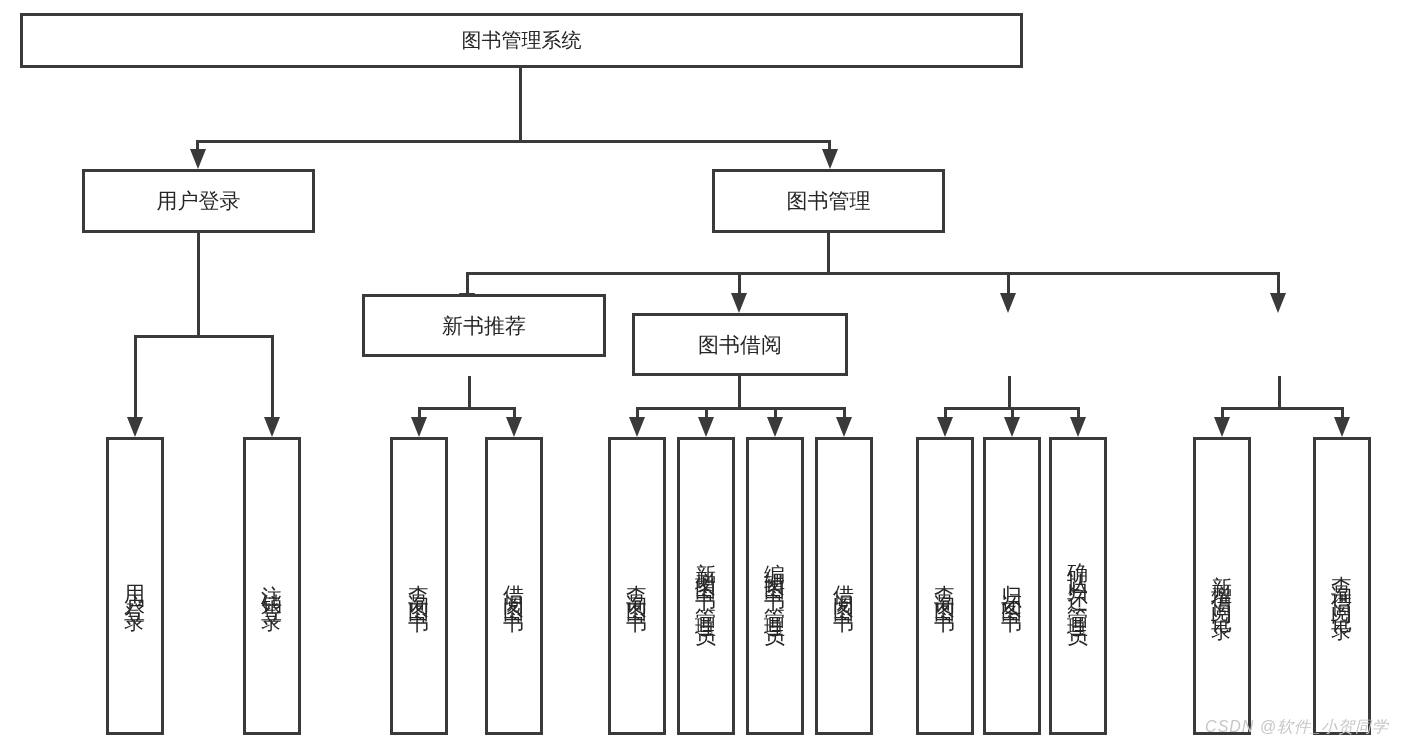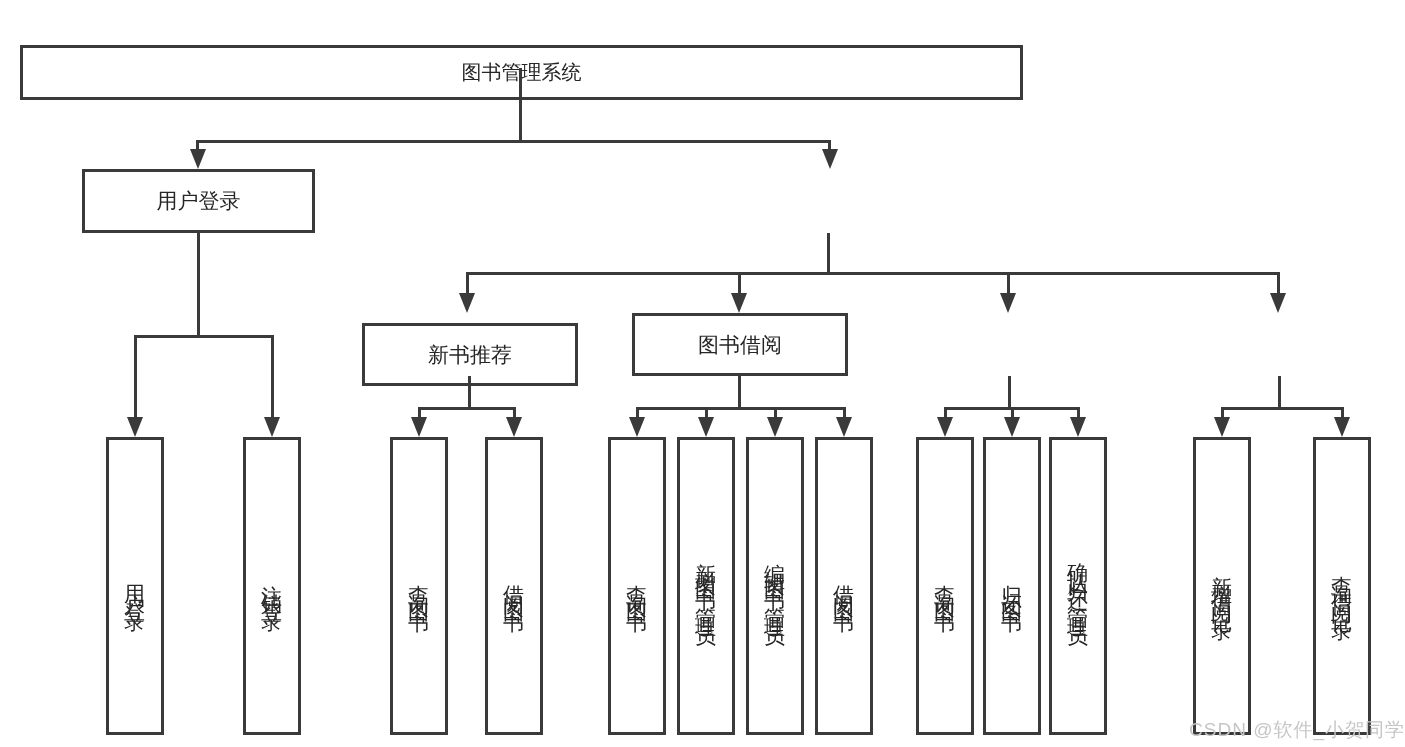--- a/index.html
+++ b/index.html
@@ -15,74 +15,75 @@
     font-family:"Liberation Sans","DejaVu Sans",sans-serif;
     color:var(--text);
   }
   .box{
     position:absolute;box-sizing:border-box;
     border:3px solid var(--line);background:#ffffff;
     display:flex;align-items:center;justify-content:center;
     font-size:21px;color:var(--text);
     white-space:nowrap;
   }
-  .box.root{font-size:20px;margin-top:32px;}
+  .box.root{font-size:20px;}
   .box.v{
     writing-mode:vertical-rl;text-orientation:mixed;
     letter-spacing:9px;font-size:21px;line-height:1;
     white-space:normal;
   }
   .vl{position:absolute;width:3px;background:var(--line);}
   .hl{position:absolute;height:3px;background:var(--line);}
   .ar{
     position:absolute;width:0;height:0;
     border-left:8px solid transparent;
     border-right:8px solid transparent;
     border-top:20px solid var(--line);
   }
   .watermark{
-    position:absolute;top:717px;right:0;z-index:10;
-    font-size:19px;color:var(--watermark);letter-spacing:1px;
+    position:absolute;top:717px;right:16px;z-index:10;
+    font-size:16px;color:var(--watermark);letter-spacing:1px;font-style:italic;
   }
 </style>
 </head>
 <body>
 
 <div class="canvas">
 
   <div class="box root" style="left:20px;top:13px;width:1003px;height:55px">图书管理系统</div>
 
   <div class="vl" style="left:519px;top:68px;height:72px"></div>
   <div class="hl" style="left:197px;top:140px;width:633px"></div>
   <div class="vl" style="left:196px;top:140px;height:11px"></div>
   <div class="ar" style="left:190px;top:149px"></div>
   <div class="vl" style="left:828px;top:140px;height:11px"></div>
   <div class="ar" style="left:822px;top:149px"></div>
 
   <div class="box" style="left:82px;top:169px;width:233px;height:64px">用户登录</div>
+  <div class="box" style="left:712px;top:169px;width:233px;height:64px">图书管理</div>
 
   <div class="vl" style="left:197px;top:233px;height:104px"></div>
   <div class="hl" style="left:134px;top:335px;width:140px"></div>
   <div class="vl" style="left:134px;top:335px;height:84px"></div>
   <div class="ar" style="left:127px;top:417px"></div>
   <div class="vl" style="left:271px;top:335px;height:84px"></div>
   <div class="ar" style="left:264px;top:417px"></div>
 
   <div class="vl" style="left:827px;top:233px;height:41px"></div>
   <div class="hl" style="left:466px;top:272px;width:814px"></div>
   <div class="vl" style="left:466px;top:272px;height:23px"></div>
   <div class="ar" style="left:459px;top:293px"></div>
   <div class="vl" style="left:738px;top:272px;height:23px"></div>
   <div class="ar" style="left:731px;top:293px"></div>
   <div class="vl" style="left:1007px;top:272px;height:23px"></div>
   <div class="ar" style="left:1000px;top:293px"></div>
   <div class="vl" style="left:1277px;top:272px;height:23px"></div>
   <div class="ar" style="left:1270px;top:293px"></div>
 
-  <div class="box" style="left:362px;top:323px;width:216px;height:63px">新书推荐</div>
+  <div class="box" style="left:362px;top:294px;width:244px;height:63px">新书推荐</div>
   <div class="box" style="left:632px;top:313px;width:216px;height:63px">图书借阅</div>
 
   <div class="vl" style="left:468px;top:376px;height:33px"></div>
   <div class="hl" style="left:418px;top:407px;width:98px"></div>
   <div class="vl" style="left:418px;top:407px;height:12px"></div>
   <div class="ar" style="left:411px;top:417px"></div>
   <div class="vl" style="left:513px;top:407px;height:12px"></div>
   <div class="ar" style="left:506px;top:417px"></div>
 
   <div class="vl" style="left:738px;top:376px;height:33px"></div>

